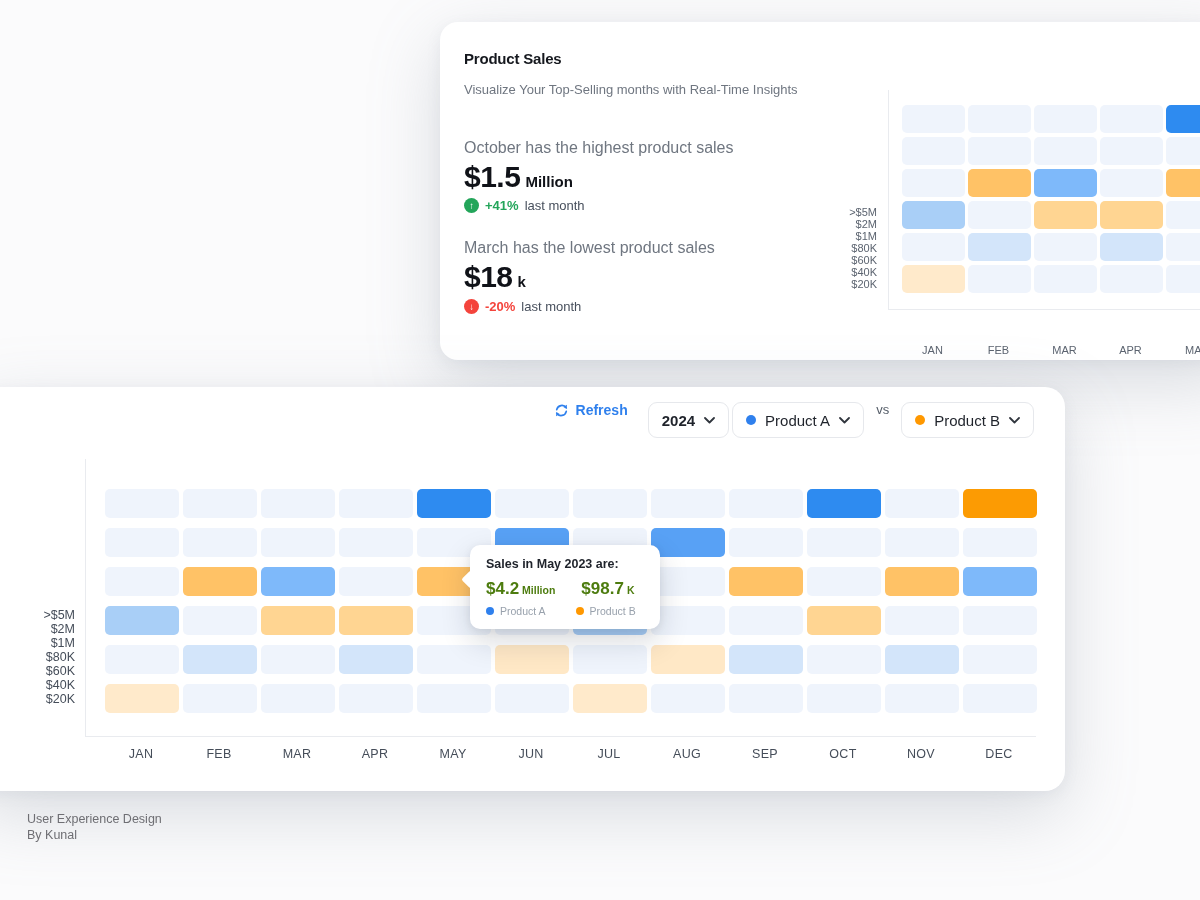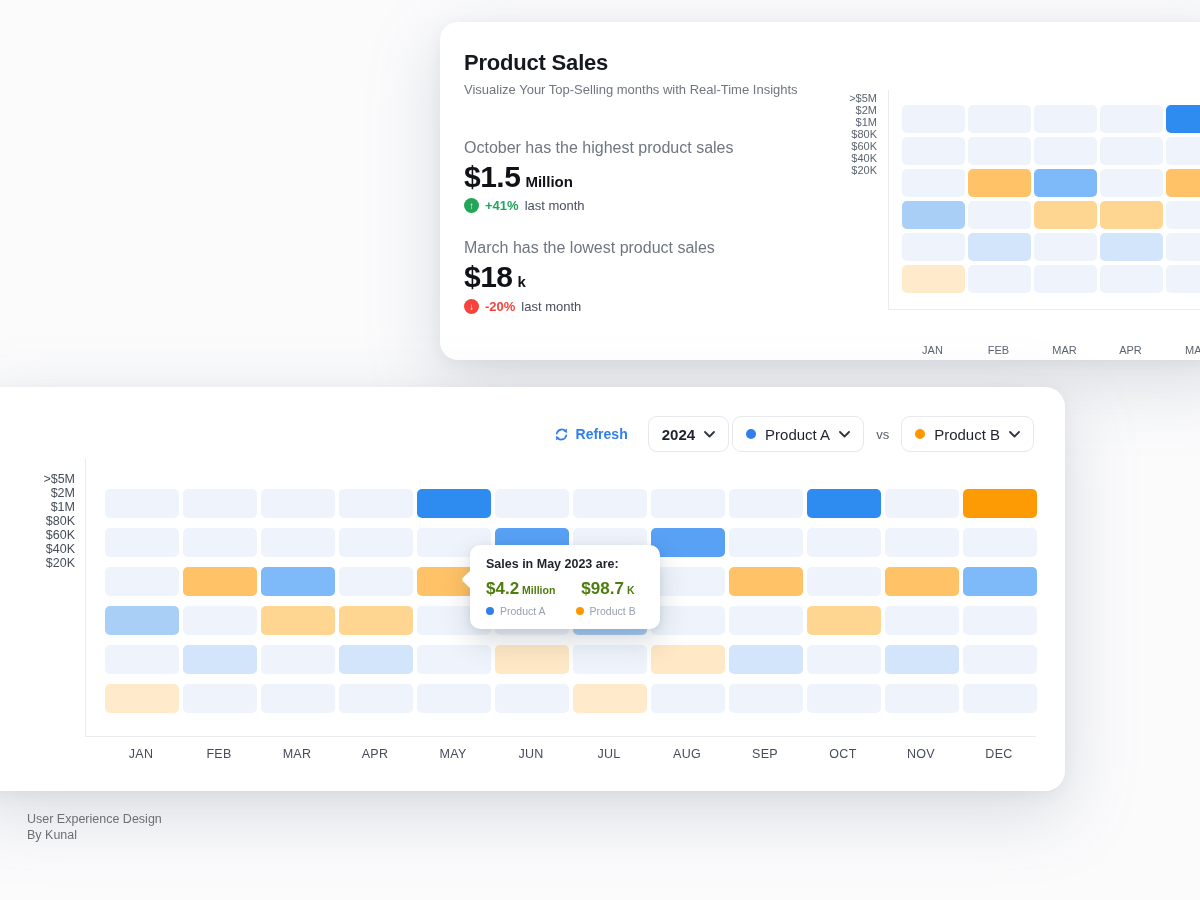--- a/index.html
+++ b/index.html
@@ -11,53 +11,53 @@
     color:#17191F;
   }
   .card {
     position:absolute; background:#fff;
     box-shadow:0 22px 70px rgba(130,140,155,.28), 0 4px 14px rgba(130,140,155,.10);
   }
   .card-top  { left:440px; top:22px;  width:800px;  height:338px; border-radius:18px; }
   .card-main { left:-24px; top:387px; width:1089px; height:404px; border-radius:20px; }
 
   
-  .pc-title    { position:absolute; left:24px; top:28px;  font-size:22px; font-weight:700; letter-spacing:-.2px; color:#15181E; }
+  .pc-title    { position:absolute; left:24px; top:28px;  font-size:15px; font-weight:700; letter-spacing:-.2px; color:#15181E; }
   .pc-subtitle { position:absolute; left:24px; top:60px;  font-size:13px; color:#6F7680; }
   .stat-label  { position:absolute; left:24px; font-size:16px; color:#6F7680; }
   .stat-value  { position:absolute; left:24px; font-size:30px; font-weight:800; letter-spacing:-.5px; color:#101218; }
   .stat-value .unit { font-size:15px; font-weight:700; letter-spacing:0; margin-left:5px; }
   .delta-row   { position:absolute; left:24px; display:flex; align-items:center; gap:6px; font-size:13px; }
   .delta-badge { width:15px; height:15px; border-radius:50%; display:flex; align-items:center; justify-content:center;
                  color:#fff; font-size:9.5px; font-weight:700; line-height:1; }
   .badge-up   { background:#23A55A; }
   .badge-down { background:#F4443C; }
   .delta-pct-up   { color:#23A55A; font-weight:600; }
   .delta-pct-down { color:#F4443C; font-weight:600; }
   .delta-note { color:#474F5C; }
 
   
-  .ylabs { position:absolute; display:flex; flex-direction:column; justify-content:flex-start; text-align:right; }
+  .ylabs { position:absolute; display:flex; flex-direction:column; justify-content:flex-end; text-align:right; }
   .ylabs-mini { left:337px; top:70px;  width:100px; height:198px; font-size:11px;   color:#5C6470; }
   .ylabs-main { left:54px;  top:85px;  width:45px;  height:234px; font-size:12.5px; color:#454D59; }
   .plot { position:absolute; border-left:1px solid #E9EBEF; border-bottom:1px solid #E9EBEF; }
   .plot-mini { left:448px; top:68px; width:345px; height:220px; }
   .plot-main { left:109px; top:72px; width:951px; height:278px; }
   .heatgrid { display:grid; }
   .grid-mini { grid-template-columns:repeat(5,63px);  column-gap:3px; row-gap:4px;  margin:15px 0 0 13px; }
   .grid-main { grid-template-columns:repeat(12,74px); column-gap:4px; row-gap:10px; margin:30px 0 0 19px; }
   .grid-mini .cell { width:63px; height:28px; border-radius:5px; }
   .grid-main .cell { width:74px; height:29px; border-radius:5px; }
   .cell { background:#EFF4FC; }
   .xlabs { display:grid; position:absolute; text-align:center; }
   .xlabs-mini { left:448px; top:322px; grid-template-columns:repeat(5,63px);  column-gap:3px; margin-left:13px; font-size:11px;   color:#5C6470; }
   .xlabs-main { left:109px; top:360px; grid-template-columns:repeat(12,74px); column-gap:4px; margin-left:19px; font-size:12.5px; color:#454D59; letter-spacing:.3px; }
 
   
-  .controls { position:absolute; right:31px; top:29px; display:flex; align-items:center; }
+  .controls { position:absolute; right:31px; top:15px; display:flex; align-items:flex-start; }
   .refresh-btn { display:flex; align-items:center; gap:7px; color:#2F80ED; font-size:14px; font-weight:600; cursor:pointer; margin-right:20px; }
   .select-box {
     height:36px; background:#fff; border:1px solid #E6E8EC; border-radius:9px;
     display:flex; align-items:center; gap:9px; padding:0 13px;
     font-size:15px; color:#1F232B; cursor:pointer;
   }
   .sel-year { font-weight:600; margin-right:3px; }
   .sel-prod { font-weight:500; }
   .dot { width:10px; height:10px; border-radius:50%; }
   .dot-a { background:#2F80ED; }

